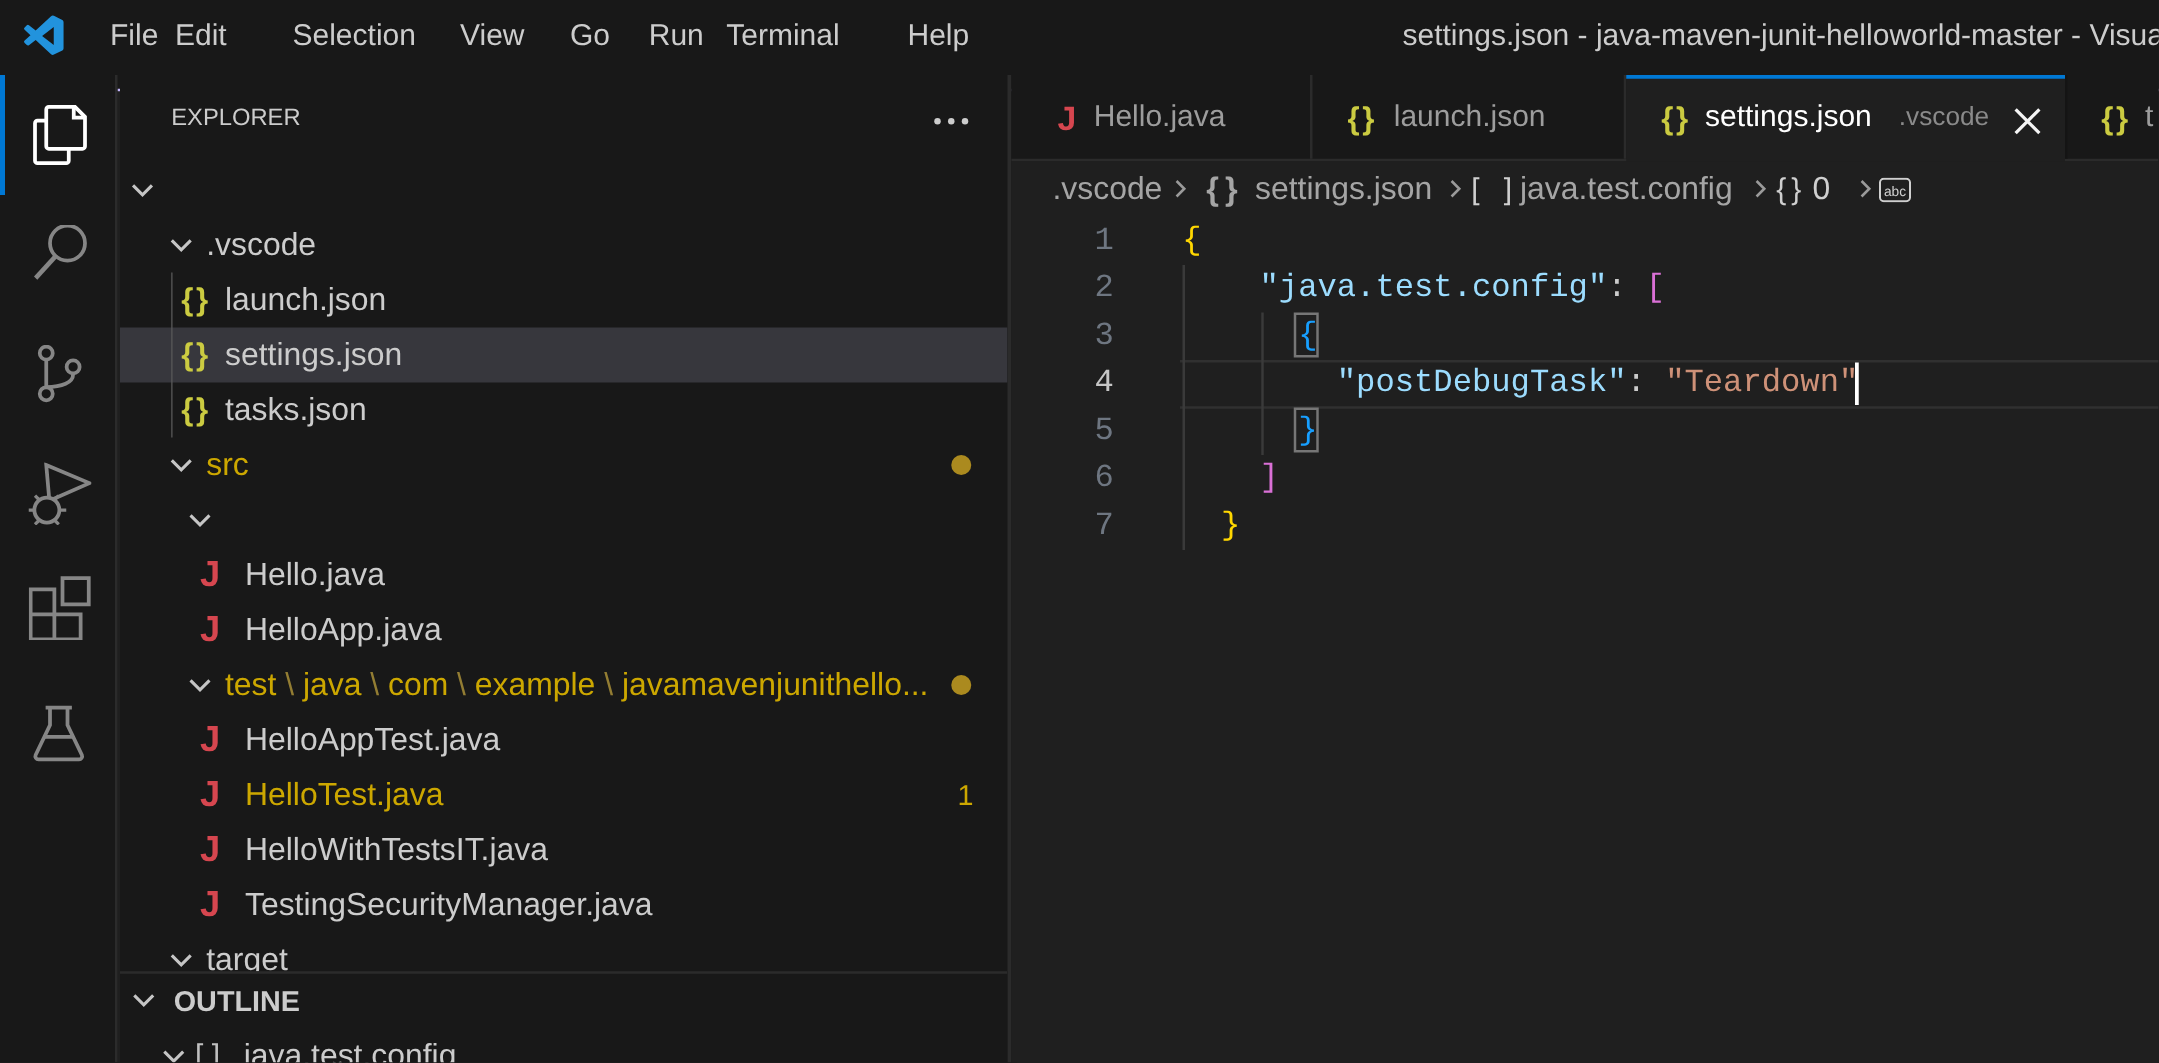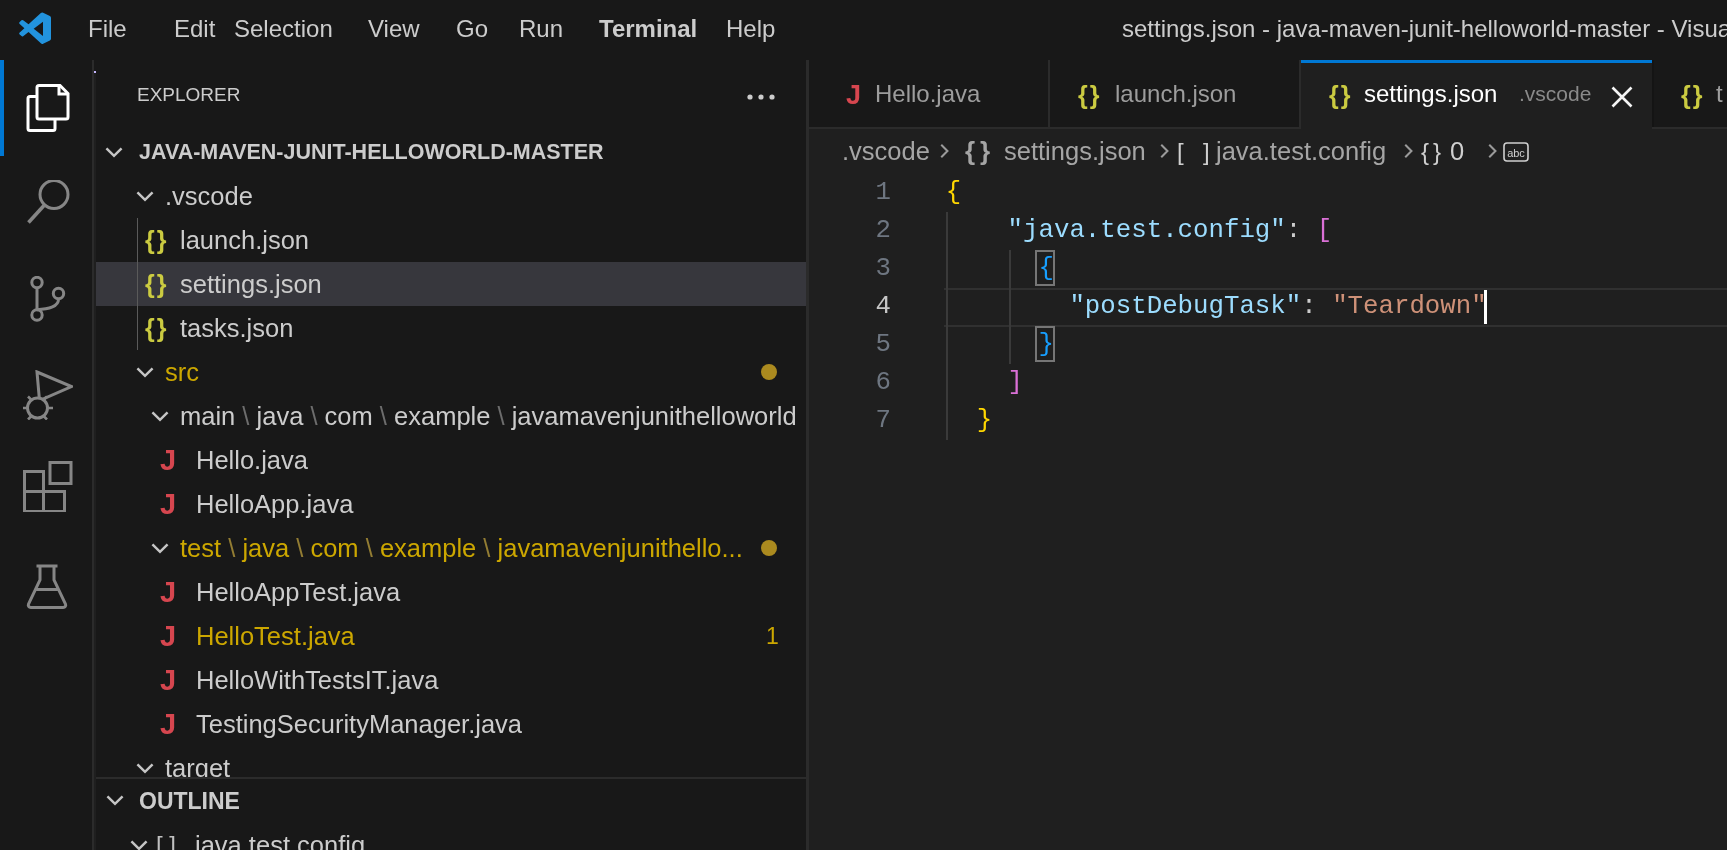--- a/index.html
+++ b/index.html
@@ -29,26 +29,26 @@
 <body>
 <div id="stage">
 
   <div class="abs" id="titlebar" style="left:0;top:0;width:1727px;height:73px;background:#181818;border-bottom:2px solid #c4b5fd;">
     <svg class="abs" style="left:19px;top:12px" width="32" height="33" viewBox="0 0 100 100">
       <path fill="#2293dd" d="M96.5 10.7L75.4 0.5a6.2 6.2 0 0 0-7.1 1.2L29.8 36.9 13 24.1a4.2 4.2 0 0 0-5.3.2L2.2 29.4a4.2 4.2 0 0 0 0 6.2L16.8 49 2.2 62.4a4.2 4.2 0 0 0 0 6.2l5.5 5.1a4.2 4.2 0 0 0 5.3.2l16.8-12.8 38.5 35.2a6.2 6.2 0 0 0 7.1 1.2l21.1-10.2A6.2 6.2 0 0 0 100 81.7V16.3a6.2 6.2 0 0 0-3.5-5.6z"></path>
       <path fill="#3ba7e8" d="M75 73.3L45.9 51l29.1-22.3z" opacity="0"></path>
       <path fill="#181818" d="M75 73.3L45.9 51 75 28.7z"></path>
     </svg>
     <div class="abs ui menuitem" style="left:88px;">File</div>
-    <div class="abs ui menuitem" style="left:174px;">Edit</div>
+    <div class="abs ui menuitem" style="left:140px;">Edit</div>
     <div class="abs ui menuitem" style="left:234px;">Selection</div>
     <div class="abs ui menuitem" style="left:368px;">View</div>
     <div class="abs ui menuitem" style="left:456px;">Go</div>
     <div class="abs ui menuitem" style="left:519px;">Run</div>
-    <div class="abs ui menuitem" style="left:599px;font-weight:bold;">Terminal</div>
+    <div class="abs ui menuitem" style="left:581px;">Terminal</div>
     <div class="abs ui menuitem" style="left:726px;">Help</div>
     <div class="abs ui" style="left:1122px;top:0;height:58px;line-height:58px;font-size:24px;white-space:nowrap;">settings.json - java-maven-junit-helloworld-master - Visual Studio Code</div>
   </div>
 
   <div class="abs" id="activitybar" style="left:0;top:60px;width:94px;height:790px;background:#181818;border-right:2px solid #2b2b2b;"></div>
   <div class="abs" style="left:0;top:60px;width:4px;height:96px;background:#0078d4;"></div>
 
   <svg class="icon" style="left:23px;top:84px" width="48" height="48" viewBox="0 0 48 48" fill="none">
     <rect x="5" y="12.5" width="27" height="34" rx="2" stroke="#ffffff" stroke-width="3"></rect>
     <path d="M16 1.5 h21 l8 8 v23.5 a2 2 0 0 1 -2 2 h-27 a2 2 0 0 1 -2 -2 v-29.5 a2 2 0 0 1 2 -2 z" fill="#181818" stroke="#ffffff" stroke-width="3"></path>
@@ -96,21 +96,20 @@
     </svg>
 
     <div class="abs" style="left:0;top:202px;width:710px;height:44px;background:#37373d;"></div>
 
     <div class="abs" style="left:41px;top:158px;width:1px;height:132px;background:#5a5a5a;"></div>
 
     <div class="row" style="top:70px;">
       <svg class="chev" style="left:7px;top:11px" width="22" height="22" viewBox="0 0 16 16" fill="none">
           <path d="M2.5 5.3 L8 10.8 L13.5 5.3" stroke="#c5c5c5" stroke-width="1.8"></path>
         </svg>
-      <div class="rowtxt" style="left:43px;font-weight:bold;font-size:21.5px;">JAVA-MAVEN-JUNIT-HELLOWORLD-MASTER</div>
     </div>
     <div class="row" style="top:114px;">
       <svg class="chev" style="left:38px;top:11px" width="22" height="22" viewBox="0 0 16 16" fill="none">
           <path d="M2.5 5.3 L8 10.8 L13.5 5.3" stroke="#c5c5c5" stroke-width="1.8"></path>
         </svg>
       <div class="rowtxt" style="left:69px;">.vscode</div>
     </div>
     <div class="row" style="top:158px;">
       <div class="seti json-ic" style="left:49px;">{}</div>
       <div class="rowtxt" style="left:84px;">launch.json</div>
@@ -129,21 +128,20 @@
         </svg>
       <div class="rowtxt warn" style="left:69px;">src</div>
       <svg class="chev" style="left:664px;top:13px" width="18" height="18" viewBox="0 0 18 18">
           <circle cx="9" cy="9" r="8" fill="#ab8a1f"></circle>
         </svg>
     </div>
     <div class="row" style="top:334px;">
       <svg class="chev" style="left:53px;top:11px" width="22" height="22" viewBox="0 0 16 16" fill="none">
           <path d="M2.5 5.3 L8 10.8 L13.5 5.3" stroke="#c5c5c5" stroke-width="1.8"></path>
         </svg>
-      <div class="rowtxt" style="left:84px;">main<span class="sep"> \ </span>java<span class="sep"> \ </span>com<span class="sep"> \ </span>example<span class="sep"> \ </span>javamavenjunithelloworld</div>
     </div>
     <div class="row" style="top:378px;">
       <div class="seti java-ic" style="left:64px;">J</div>
       <div class="rowtxt" style="left:100px;">Hello.java</div>
     </div>
     <div class="row" style="top:422px;">
       <div class="seti java-ic" style="left:64px;">J</div>
       <div class="rowtxt" style="left:100px;">HelloApp.java</div>
     </div>
     <div class="row" style="top:466px;">

